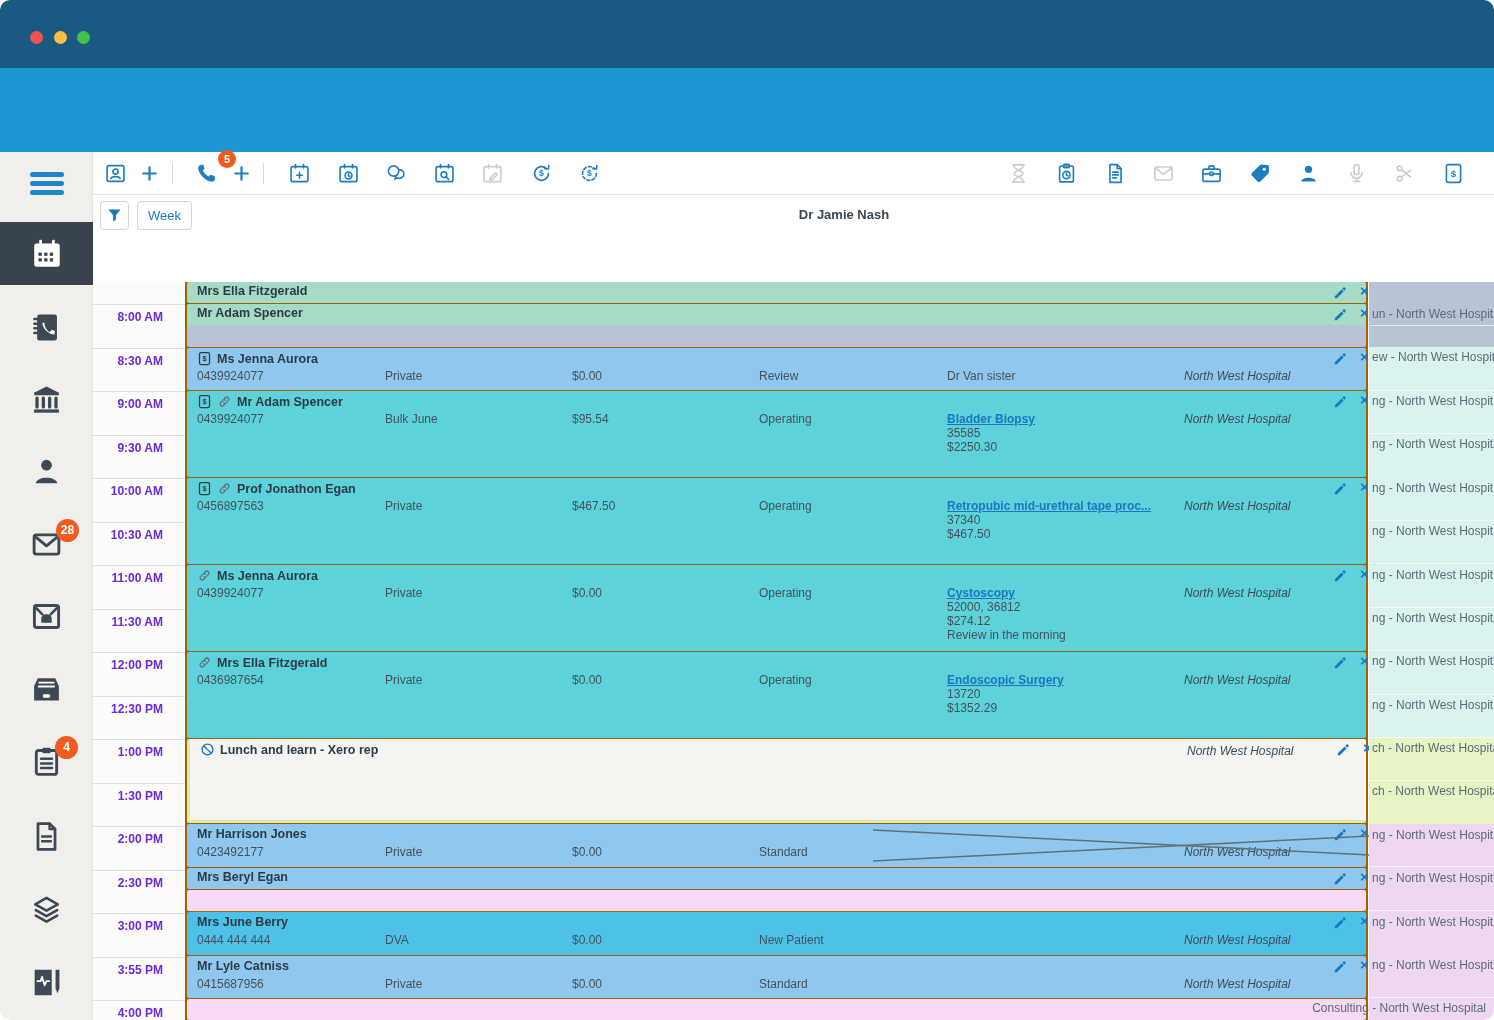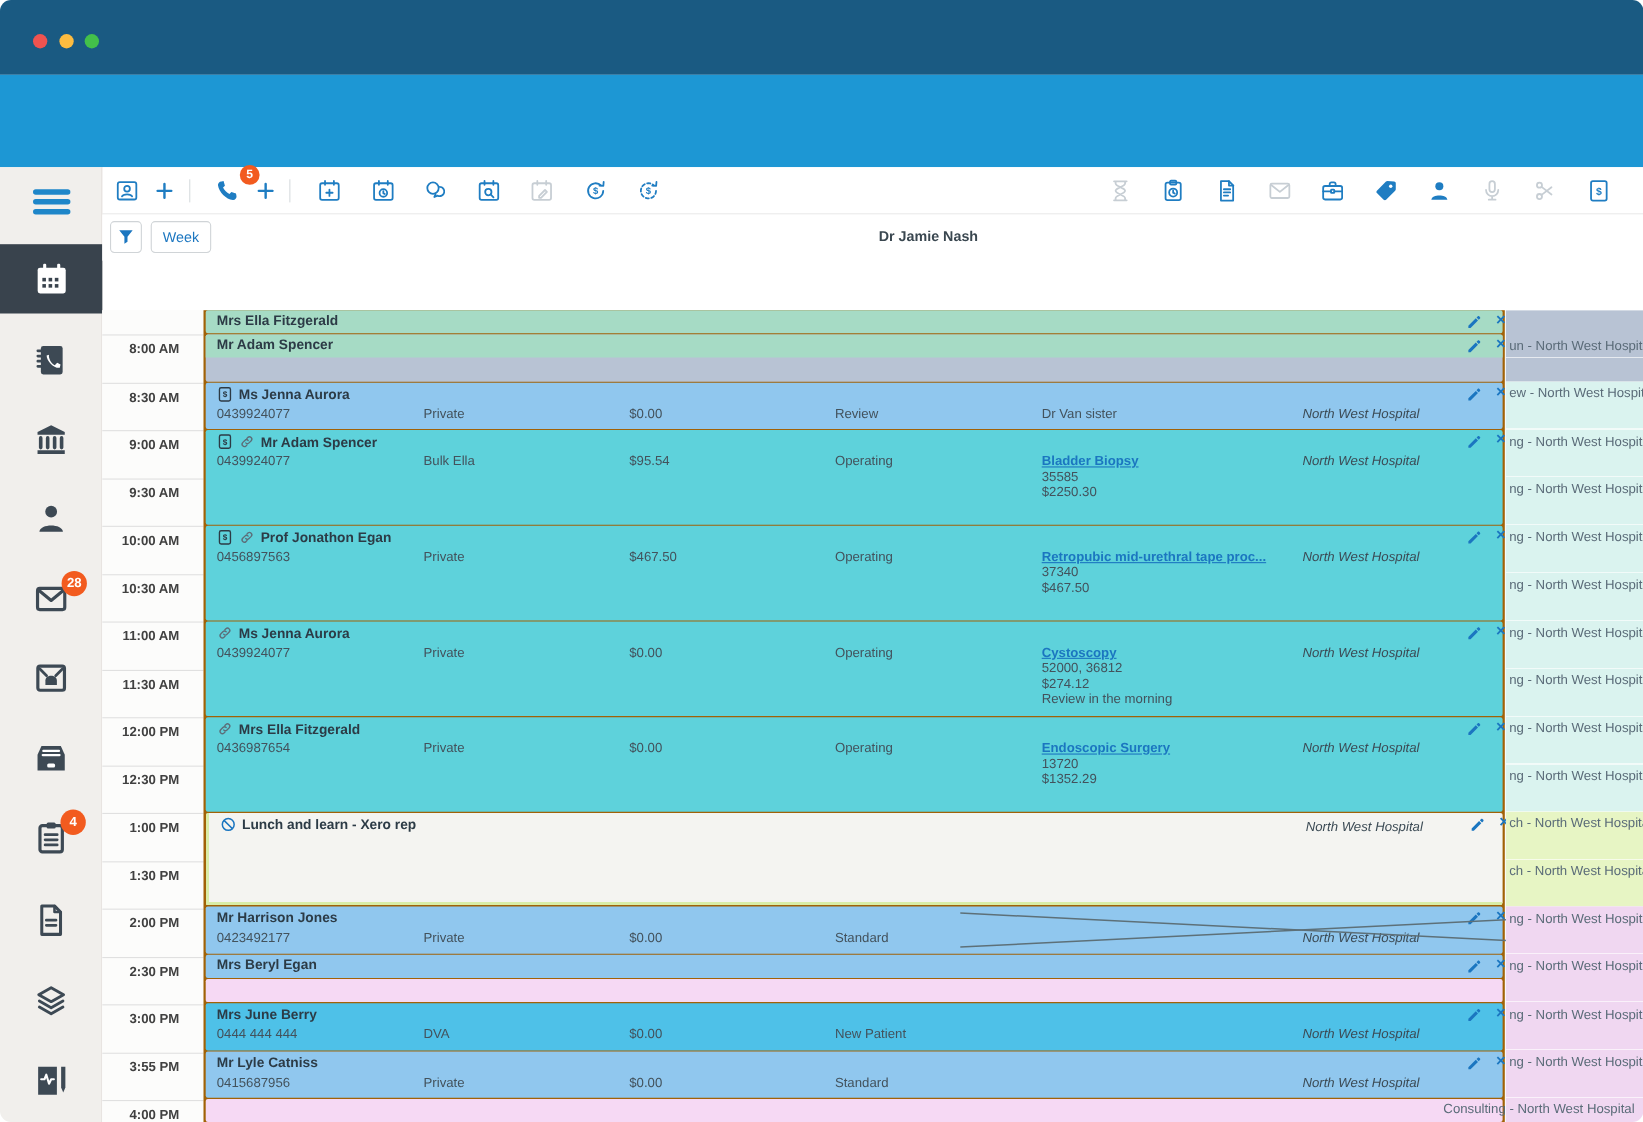--- a/index.html
+++ b/index.html
@@ -37,21 +37,21 @@
   .wbtn{position:absolute;left:44px;top:6px;height:29px;padding:0 10px;border:1px solid #d0d4d7;border-radius:4px;box-sizing:border-box;font-size:13px;color:#1b76c0;background:#fff;line-height:27px;cursor:pointer;}
   .practname{position:absolute;left:641px;top:12px;width:220px;text-align:center;font-size:13px;font-weight:bold;color:#3a4750;}
   
   .colheader{position:absolute;left:93px;top:237px;width:1401px;height:45px;background:#fff;border-bottom:1px solid #c9ccce;box-sizing:border-box;}
   .colheader .ch{position:absolute;top:15px;font-size:12.5px;font-weight:bold;color:#3a4750;}
   .chdiv{position:absolute;left:1275px;top:4px;width:1px;height:40px;background:#d7dadc;}
   
   .grid{position:absolute;left:93px;top:282px;width:1401px;height:738px;background:#fbfbfa;}
   .gutter{position:absolute;left:0;top:0;width:92px;height:738px;background:#fcfcfb;}
   .gslot{position:absolute;left:0;width:92px;border-top:1px solid #e0e0e0;box-sizing:border-box;}
-  .glabel{position:absolute;right:22px;font-size:12px;font-weight:bold;color:#404040;white-space:nowrap;}
+  .glabel{position:absolute;right:22px;font-size:12px;font-weight:bold;color:#6d28d9;white-space:nowrap;}
   .schedule{position:absolute;left:92px;top:0;width:1183px;height:738px;background:#a16207;}
   .rightcol{position:absolute;left:1275px;top:0;width:126px;height:738px;overflow:hidden;}
   .rcband{position:absolute;left:1px;width:125px;}
   .rcentry{position:absolute;left:4px;font-size:12px;color:#5a6b78;white-space:nowrap;}
   .rcentry.rt{left:auto;right:8px;}
   .bg-grayblue{background:#b8c3d4;} .bg-cyanl{background:#daf3ef;} .bg-lime{background:#e7f5c4;} .bg-pinkl{background:#f0d7f1;}
   
   .appt{position:absolute;left:2px;width:1179px;border-radius:2px;box-sizing:border-box;cursor:pointer;}
   .c-green{background:#a6dbc5;} .c-grayblue{background:#b8c3d4;} .c-lightblue{background:#90c7ee;}
   .c-teal{background:#5ed2db;} .c-cyan{background:#4ec1e8;} .c-pink{background:#f6d9f4;}
@@ -443,21 +443,21 @@
                 <path stroke-width="2" d="M10.2 13.8a3.4 3.4 0 0 0 4.8 0l3.2-3.2a3.4 3.4 0 0 0-4.8-4.8l-1.5 1.5"></path>
                 <path stroke-width="2" d="M13.8 10.2a3.4 3.4 0 0 0-4.8 0l-3.2 3.2a3.4 3.4 0 0 0 4.8 4.8l1.5-1.5"></path>
               </svg></span>
             <span>Mr Adam Spencer</span>
           </div>
           <div class="act-edit" style="left: 1146px; top: 3px;"><svg viewBox="0 0 24 24" width="100%" height="100%" fill="none" stroke="currentColor" stroke-width="1.7" stroke-linecap="round" stroke-linejoin="round">
               <path fill="currentColor" stroke="none" d="M3 17.8l10.8-10.8 3.2 3.2L6.2 21H3zM14.9 5.9l1.9-1.9c.5-.5 1.4-.5 1.9 0l1.3 1.3c.5.5.5 1.4 0 1.9l-1.9 1.9z"></path>
             </svg></div>
           <div class="act-x" style="left: 1173px; top: 2px;">×</div>
           <div class="acell" style="left: 10px; top: 21px;">0439924077</div>
-          <div class="acell" style="left: 198px; top: 21px;">Bulk Ella</div>
+          <div class="acell" style="left: 198px; top: 21px;">Bulk June</div>
           <div class="acell" style="left: 385px; top: 21px;">$95.54</div>
           <div class="acell" style="left: 572px; top: 21px;">Operating</div>
           <div class="alink" style="left: 760px; top: 21px;">Bladder Biopsy</div>
           <div class="anote" style="left: 760px; top: 35px;">35585</div>
           <div class="anote" style="left: 760px; top: 49px;">$2250.30</div>
           <div class="aloc" style="left: 997px; top: 21px;">North West Hospital</div>
         </div>
         <div class="appt c-teal" style="top: 196px; height: 86px;">
           <div class="aname" style="left: 10px; top: 3px;">
             <span class="ic invg"><svg viewBox="0 0 24 24" width="100%" height="100%" fill="none" stroke="currentColor" stroke-width="1.7" stroke-linecap="round" stroke-linejoin="round">

